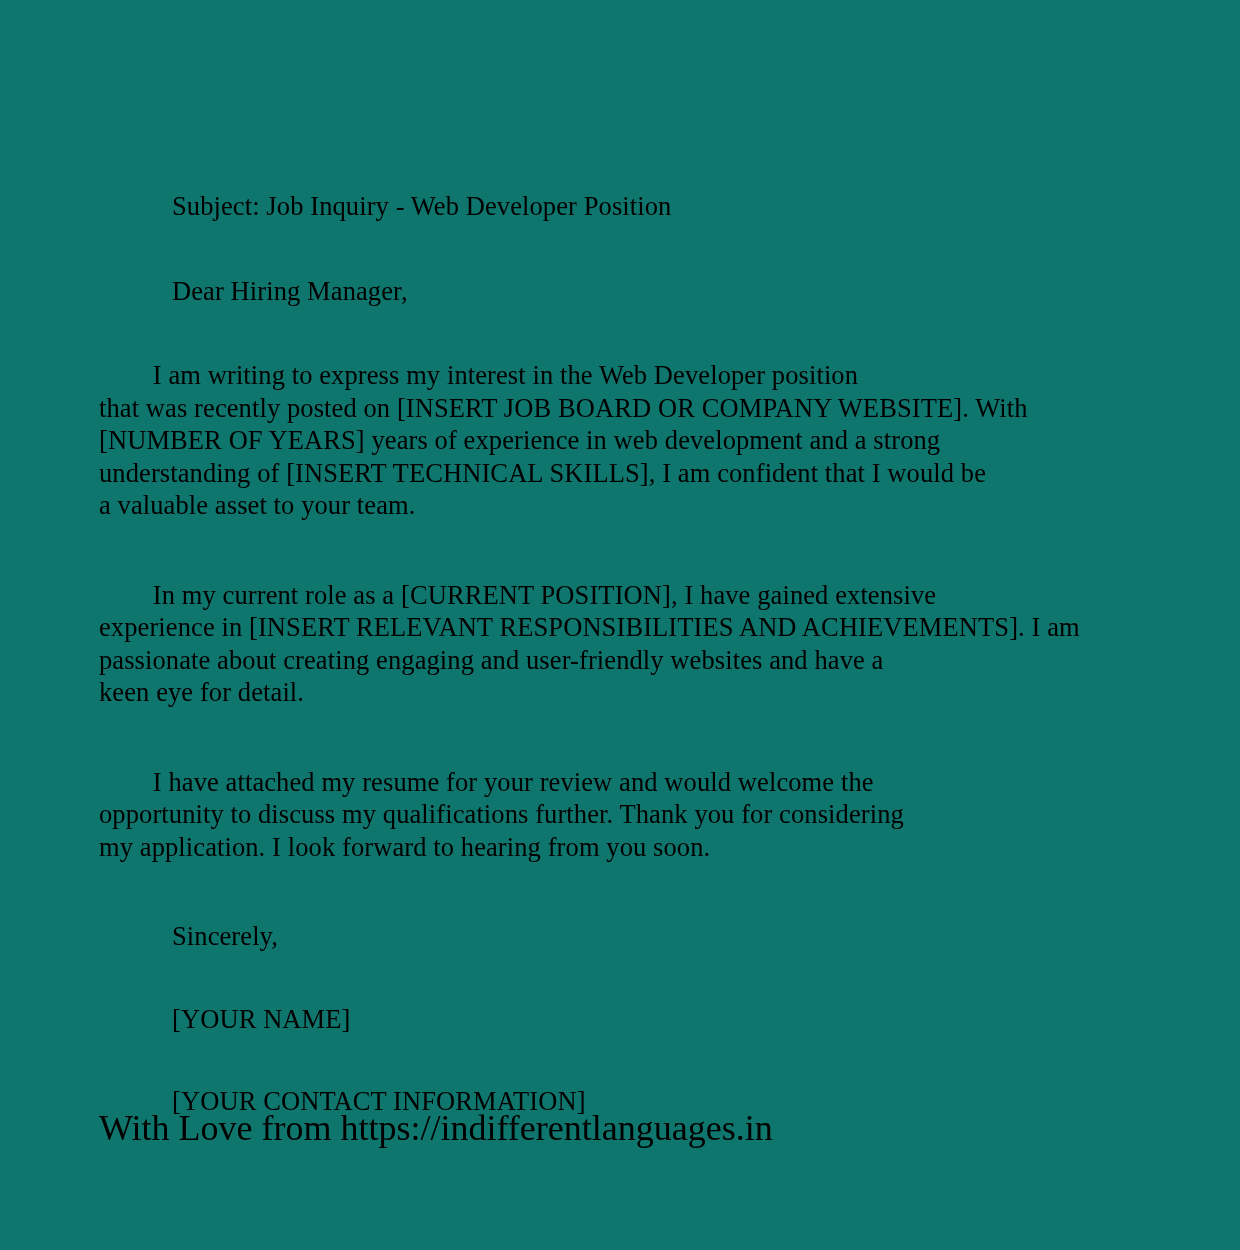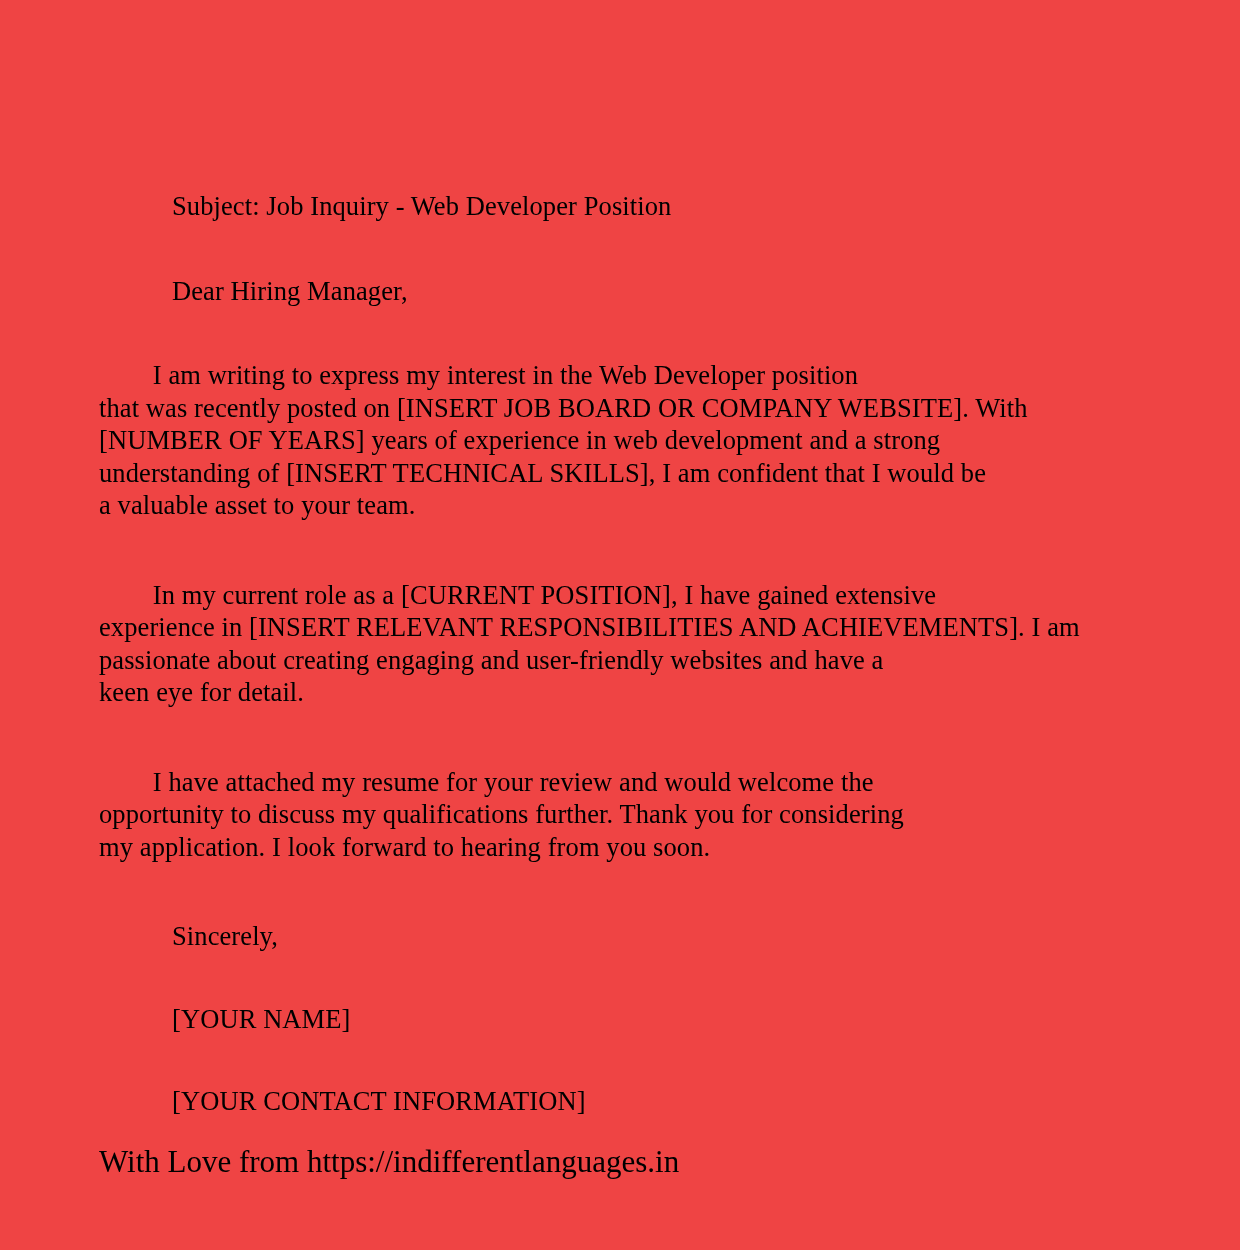--- a/index.html
+++ b/index.html
@@ -11,21 +11,21 @@
     width: 1240px;
     height: 1250px;
     overflow: hidden;
     font-family: "Liberation Serif", serif;
     color: #000000;
   }
   .page {
     position: relative;
     width: 1240px;
     height: 1250px;
-    background: #ef4444;
+    background: #0f766e;
   }
   .letter {
     position: absolute;
     left: 99px;
     top: 190px;
     width: 1160px;
   }
   .line {
     font-size: 26.5px;
     line-height: 32.5px;
@@ -46,22 +46,22 @@
   }
   .gap-lg {
     height: 57px;
   }
   .nowrap-block .line {
     white-space: pre;
   }
   .footer {
     position: absolute;
     left: 99px;
-    top: 1146px;
-    font-size: 31px;
+    top: 1112px;
+    font-size: 36px;
     line-height: 32px;
     white-space: pre;
   }
 </style>
 </head>
 <body>
 
 <div class="page">
 
   <div class="letter">

